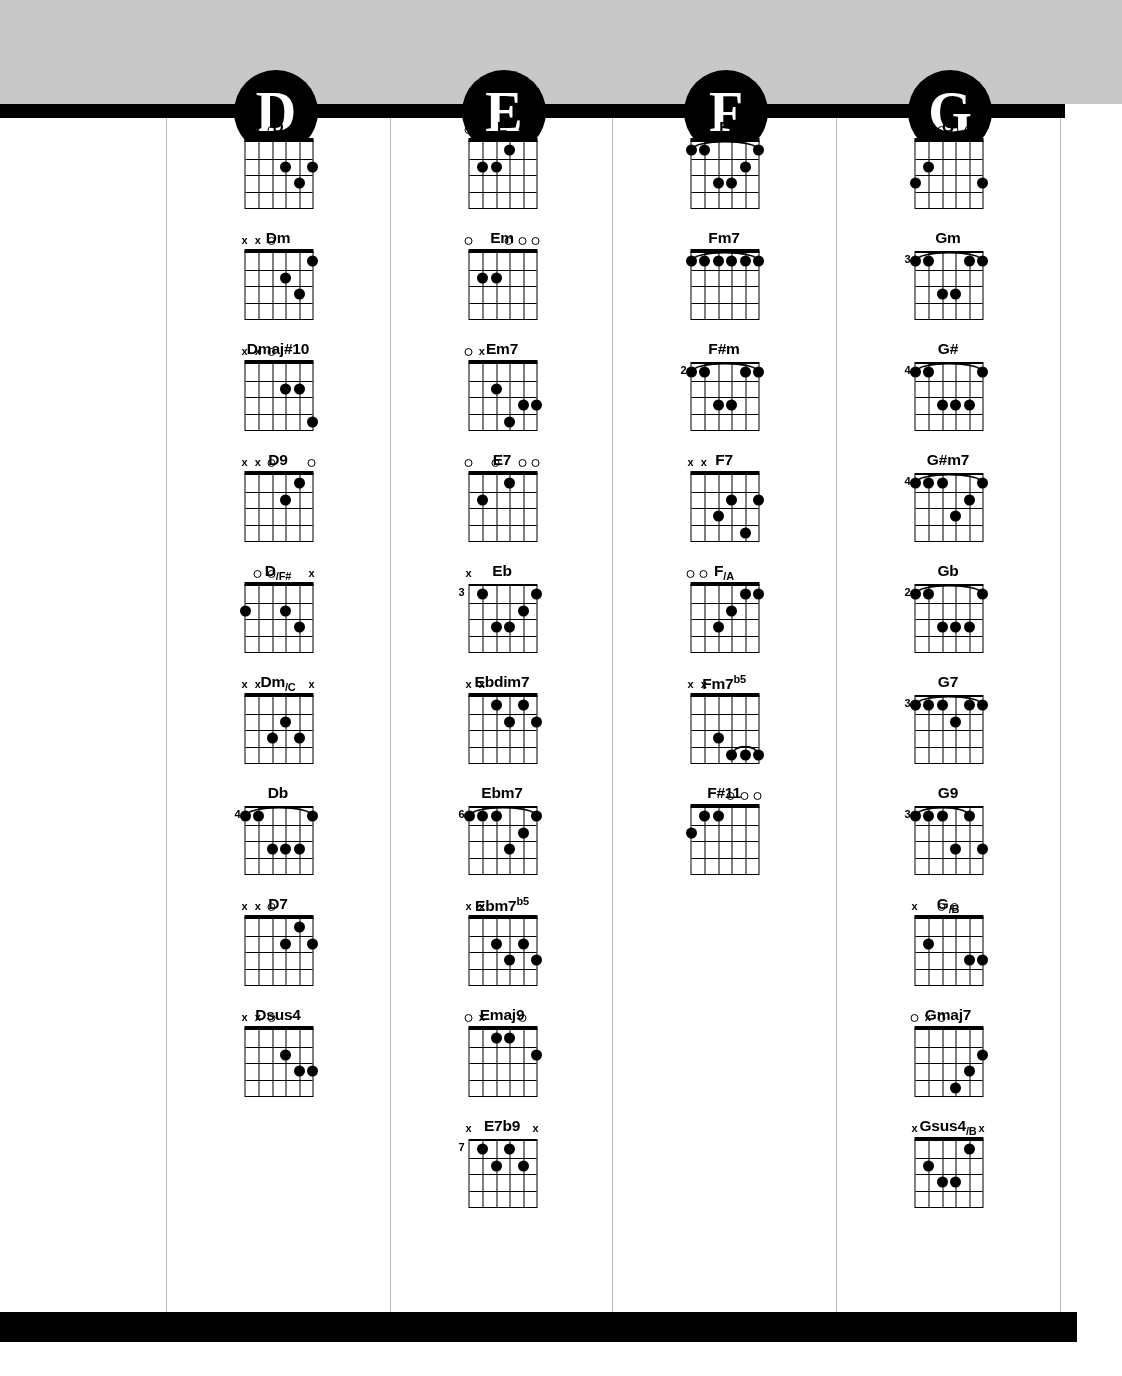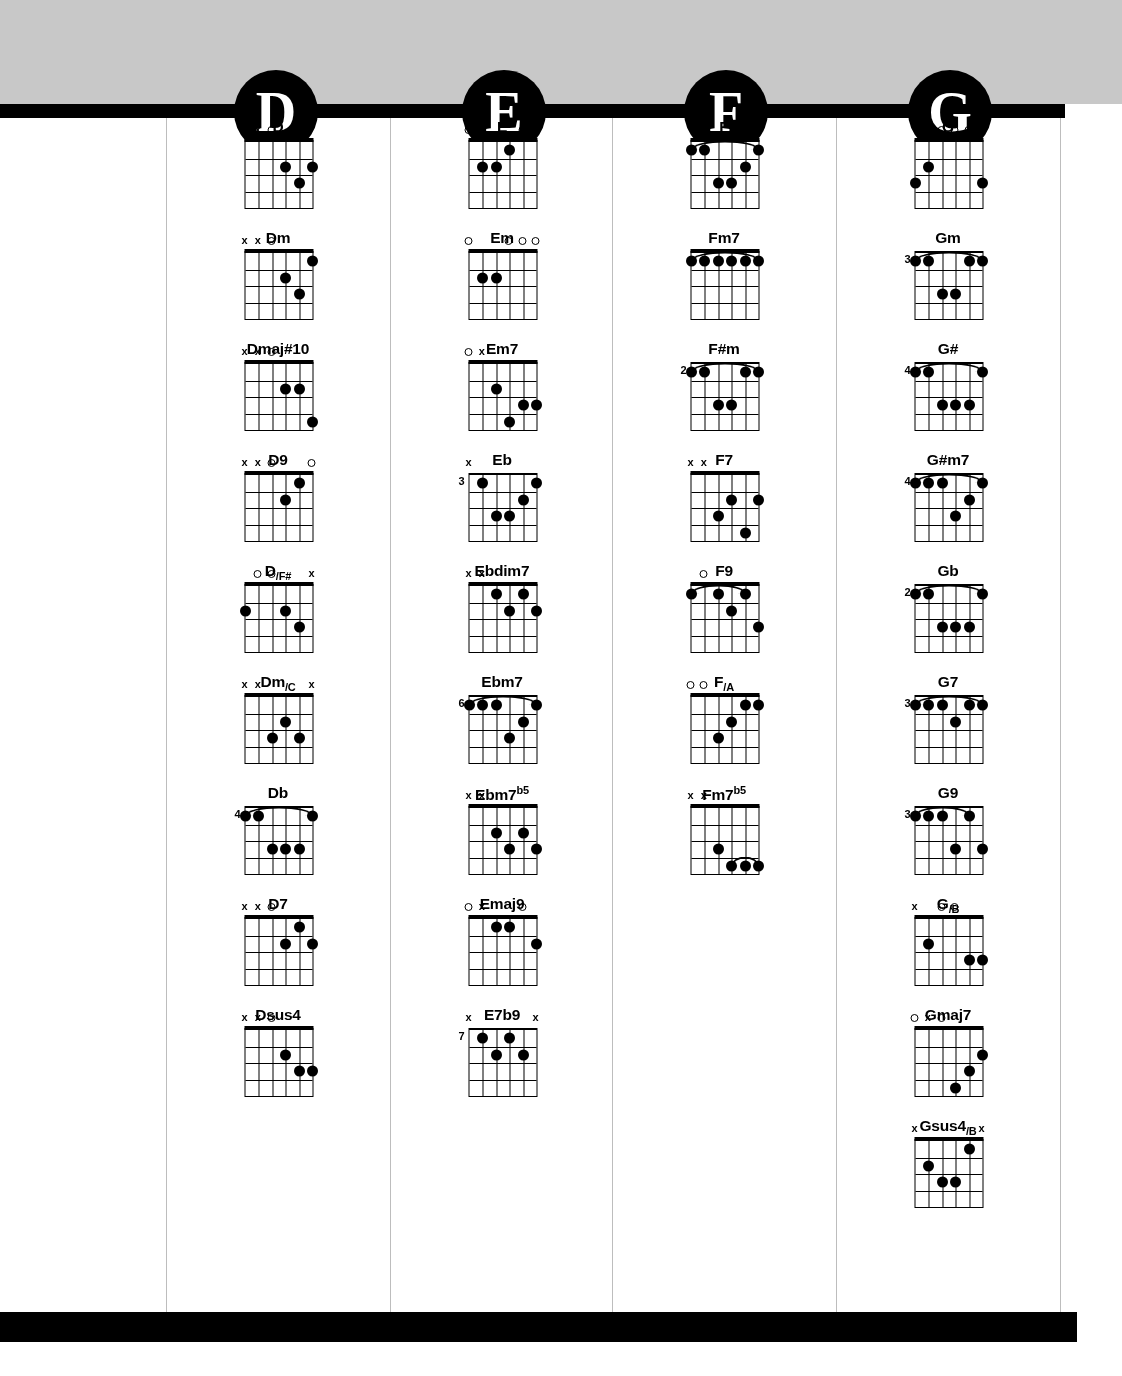--- a/index.html
+++ b/index.html
@@ -437,20 +437,41 @@
             <div class="hline" style="top: 49.5px;"></div>
             <div class="nut"></div>
             <div class="dot" style="left: 26.8px; top: 24.75px;"></div>
             <div class="dot" style="left: 40.2px; top: 57.75px;"></div>
             <div class="dot" style="left: 53.6px; top: 41.25px;"></div>
             <div class="dot" style="left: 67px; top: 41.25px;"></div>
           </div>
         </div>
       </div>
       <div class="chord">
+        <div class="chord-name">E7</div>
+        <div class="grid-wrap" style="width: 67px;">
+          <div class="open" style="left: 0px; top: -10px;"></div>
+          <div class="open" style="left: 26.8px; top: -10px;"></div>
+          <div class="open" style="left: 53.6px; top: -10px;"></div>
+          <div class="open" style="left: 67px; top: -10px;"></div>
+          <div class="grid" style="width: 67px; height: 66px;">
+            <div class="vline" style="left: 13.4px;"></div>
+            <div class="vline" style="left: 26.8px;"></div>
+            <div class="vline" style="left: 40.2px;"></div>
+            <div class="vline" style="left: 53.6px;"></div>
+            <div class="hline" style="top: 16.5px;"></div>
+            <div class="hline" style="top: 33px;"></div>
+            <div class="hline" style="top: 49.5px;"></div>
+            <div class="nut"></div>
+            <div class="dot" style="left: 13.4px; top: 24.75px;"></div>
+            <div class="dot" style="left: 40.2px; top: 8.25px;"></div>
+          </div>
+        </div>
+      </div>
+      <div class="chord">
         <div class="chord-name">Eb</div>
         <div class="grid-wrap" style="width: 67px;">
           <div class="mute" style="left: 0px; top: -11px;">x</div>
           <div class="grid" style="width: 67px; height: 66px;">
             <div class="vline" style="left: 13.4px;"></div>
             <div class="vline" style="left: 26.8px;"></div>
             <div class="vline" style="left: 40.2px;"></div>
             <div class="vline" style="left: 53.6px;"></div>
             <div class="hline" style="top: 16.5px;"></div>
             <div class="hline" style="top: 33px;"></div>
@@ -649,42 +670,20 @@
             <div class="vline" style="left: 40.2px;"></div>
             <div class="vline" style="left: 53.6px;"></div>
             <div class="hline" style="top: 16.5px;"></div>
             <div class="hline" style="top: 33px;"></div>
             <div class="hline" style="top: 49.5px;"></div>
             <div class="nut"></div>
             <div class="dot" style="left: 26.8px; top: 41.25px;"></div>
             <div class="dot" style="left: 40.2px; top: 24.75px;"></div>
             <div class="dot" style="left: 53.6px; top: 57.75px;"></div>
             <div class="dot" style="left: 67px; top: 24.75px;"></div>
-          </div>
-        </div>
-      </div>
-      <div class="chord">
-        <div class="chord-name">F9</div>
-        <div class="grid-wrap" style="width: 67px;">
-          <div class="open" style="left: 13.4px; top: -10px;"></div>
-          <div class="grid" style="width: 67px; height: 66px;">
-            <div class="vline" style="left: 13.4px;"></div>
-            <div class="vline" style="left: 26.8px;"></div>
-            <div class="vline" style="left: 40.2px;"></div>
-            <div class="vline" style="left: 53.6px;"></div>
-            <div class="hline" style="top: 16.5px;"></div>
-            <div class="hline" style="top: 33px;"></div>
-            <div class="hline" style="top: 49.5px;"></div>
-            <div class="nut"></div>
-            <div class="dot" style="left: 0px; top: 8.25px;"></div>
-            <div class="dot" style="left: 26.8px; top: 8.25px;"></div>
-            <div class="dot" style="left: 40.2px; top: 24.75px;"></div>
-            <div class="dot" style="left: 53.6px; top: 8.25px;"></div>
-            <div class="dot" style="left: 67px; top: 41.25px;"></div>
-            <div class="barre" style="left: 0px; width: 53.6px; top: 3.25px;"></div>
           </div>
         </div>
       </div>
       <div class="chord">
         <div class="chord-name">F<span class="sub">/A</span></div>
         <div class="grid-wrap" style="width: 67px;">
           <div class="open" style="left: 0px; top: -10px;"></div>
           <div class="open" style="left: 13.4px; top: -10px;"></div>
           <div class="grid" style="width: 67px; height: 66px;">
             <div class="vline" style="left: 13.4px;"></div>
@@ -717,20 +716,41 @@
             <div class="hline" style="top: 49.5px;"></div>
             <div class="nut"></div>
             <div class="dot" style="left: 26.8px; top: 41.25px;"></div>
             <div class="dot" style="left: 40.2px; top: 57.75px;"></div>
             <div class="dot" style="left: 53.6px; top: 57.75px;"></div>
             <div class="dot" style="left: 67px; top: 57.75px;"></div>
             <div class="barre" style="left: 40.2px; width: 26.8px; top: 52.75px;"></div>
           </div>
         </div>
       </div>
+      <div class="chord">
+        <div class="chord-name">F#11</div>
+        <div class="grid-wrap" style="width: 67px;">
+          <div class="open" style="left: 40.2px; top: -10px;"></div>
+          <div class="open" style="left: 53.6px; top: -10px;"></div>
+          <div class="open" style="left: 67px; top: -10px;"></div>
+          <div class="grid" style="width: 67px; height: 66px;">
+            <div class="vline" style="left: 13.4px;"></div>
+            <div class="vline" style="left: 26.8px;"></div>
+            <div class="vline" style="left: 40.2px;"></div>
+            <div class="vline" style="left: 53.6px;"></div>
+            <div class="hline" style="top: 16.5px;"></div>
+            <div class="hline" style="top: 33px;"></div>
+            <div class="hline" style="top: 49.5px;"></div>
+            <div class="nut"></div>
+            <div class="dot" style="left: 0px; top: 24.75px;"></div>
+            <div class="dot" style="left: 13.4px; top: 8.25px;"></div>
+            <div class="dot" style="left: 26.8px; top: 8.25px;"></div>
+          </div>
+        </div>
+      </div>
     </div>
     <div class="column" style="left: 836px;">
       <div class="chord">
         <div class="chord-name">G</div>
         <div class="grid-wrap" style="width: 67px;">
           <div class="open" style="left: 26.8px; top: -10px;"></div>
           <div class="open" style="left: 40.2px; top: -10px;"></div>
           <div class="open" style="left: 53.6px; top: -10px;"></div>
           <div class="grid" style="width: 67px; height: 66px;">
             <div class="vline" style="left: 13.4px;"></div>

